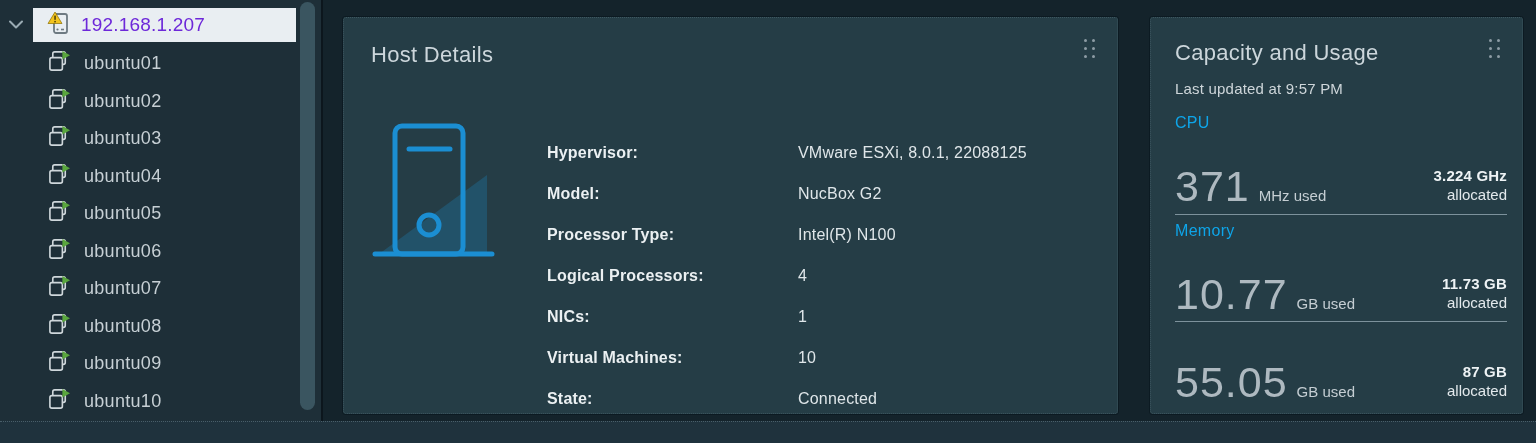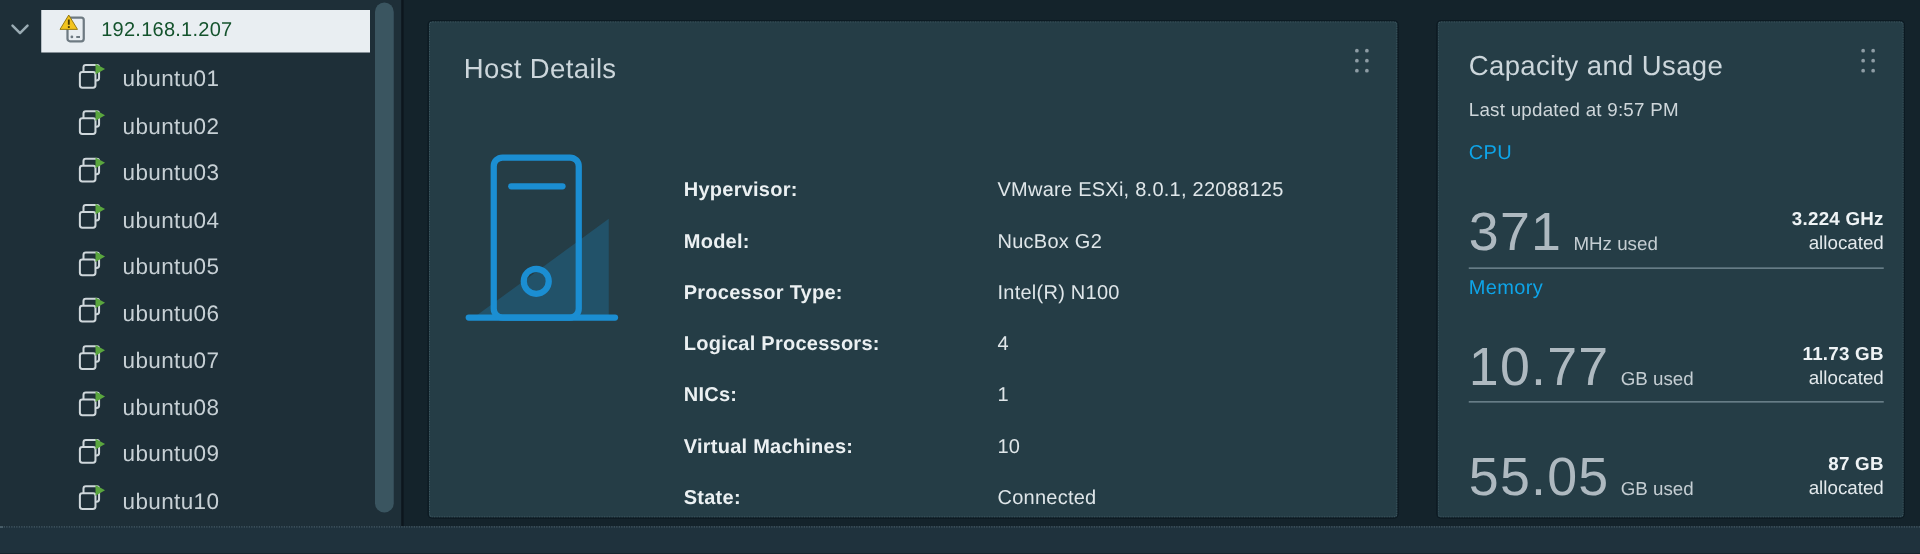--- a/index.html
+++ b/index.html
@@ -15,25 +15,25 @@
   .sidebar {
     position:absolute; left:0; top:0; width:323px; height:421px;
     background:#1e2f38; border-right:2px solid #0c161d;
   }
   .tree-chevron { position:absolute; left:7px; top:17px; width:18px; height:12px; cursor:pointer; }
   .host-row {
     position:absolute; left:33px; top:8px; width:263px; height:34px;
     background:#e9eef2; display:flex; align-items:center; gap:11px;
     padding-left:13px; cursor:pointer;
   }
-  .host-row .host-label { font-size:16px; color:#14532d; letter-spacing:.2px; }
+  .host-row .host-label { font-size:19px; color:#6d28d9; letter-spacing:.2px; }
   .vm-list { position:absolute; left:0; top:45px; width:300px; }
   .vm-row {
     height:37.5px; display:flex; align-items:center; gap:13px;
-    padding-left:62px; cursor:pointer;
+    padding-left:48px; cursor:pointer;
   }
   .vm-row .vm-label { font-size:18px; color:#c7d0d5; letter-spacing:.3px; }
   .scroll-thumb {
     position:absolute; left:300px; top:2px; width:15px; height:408px;
     border-radius:8px; background:#3a5560;
   }
 
   
   .footer-strip {
     position:absolute; left:0; top:421px; width:1536px; height:22px;

